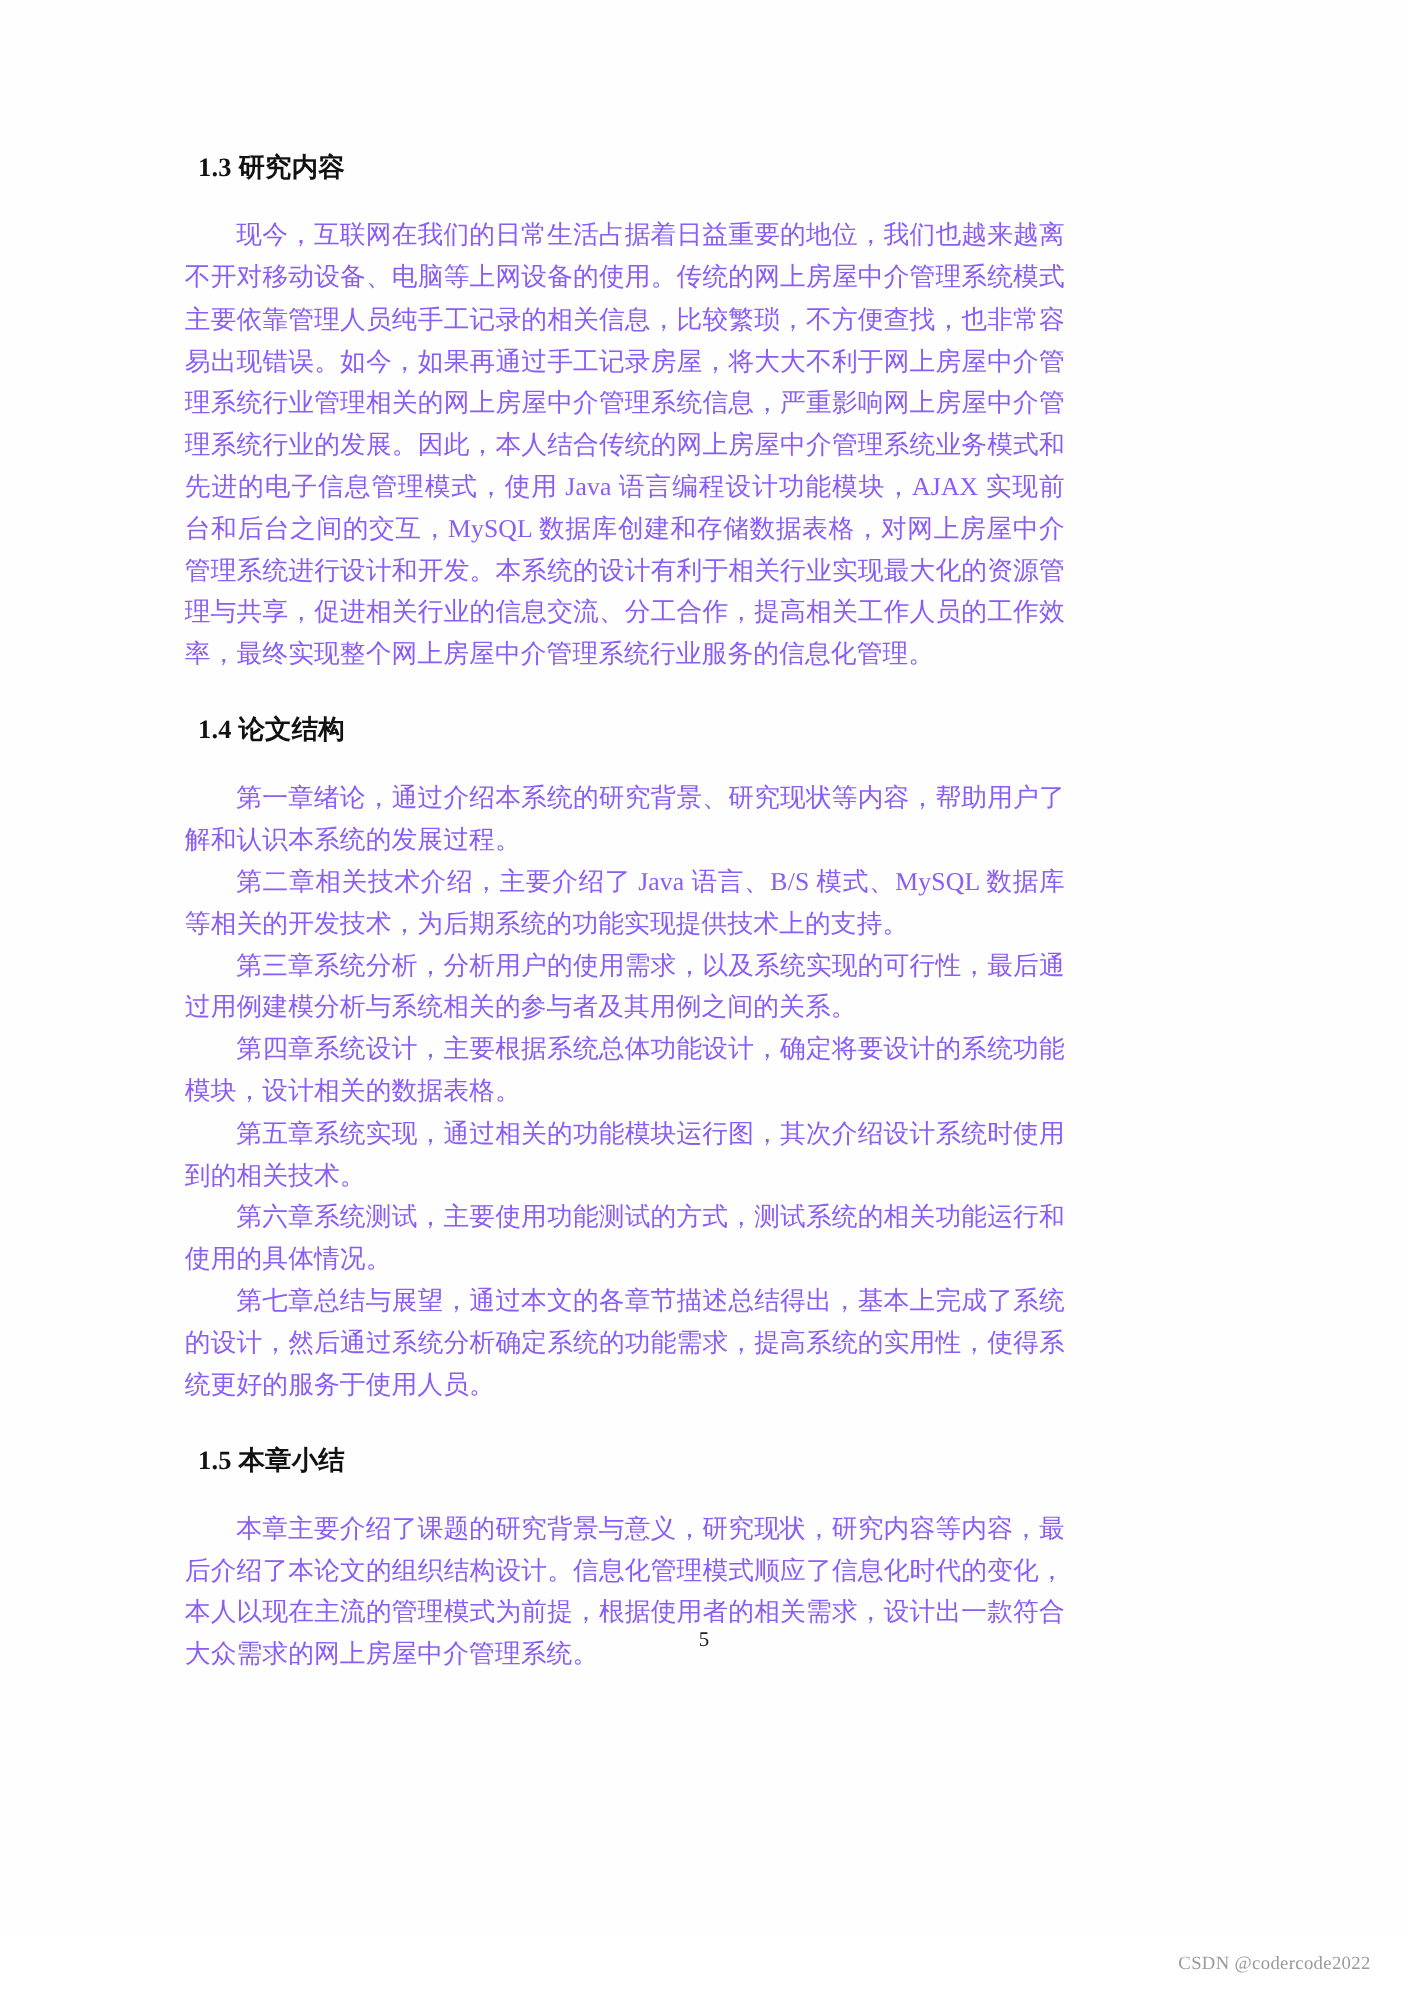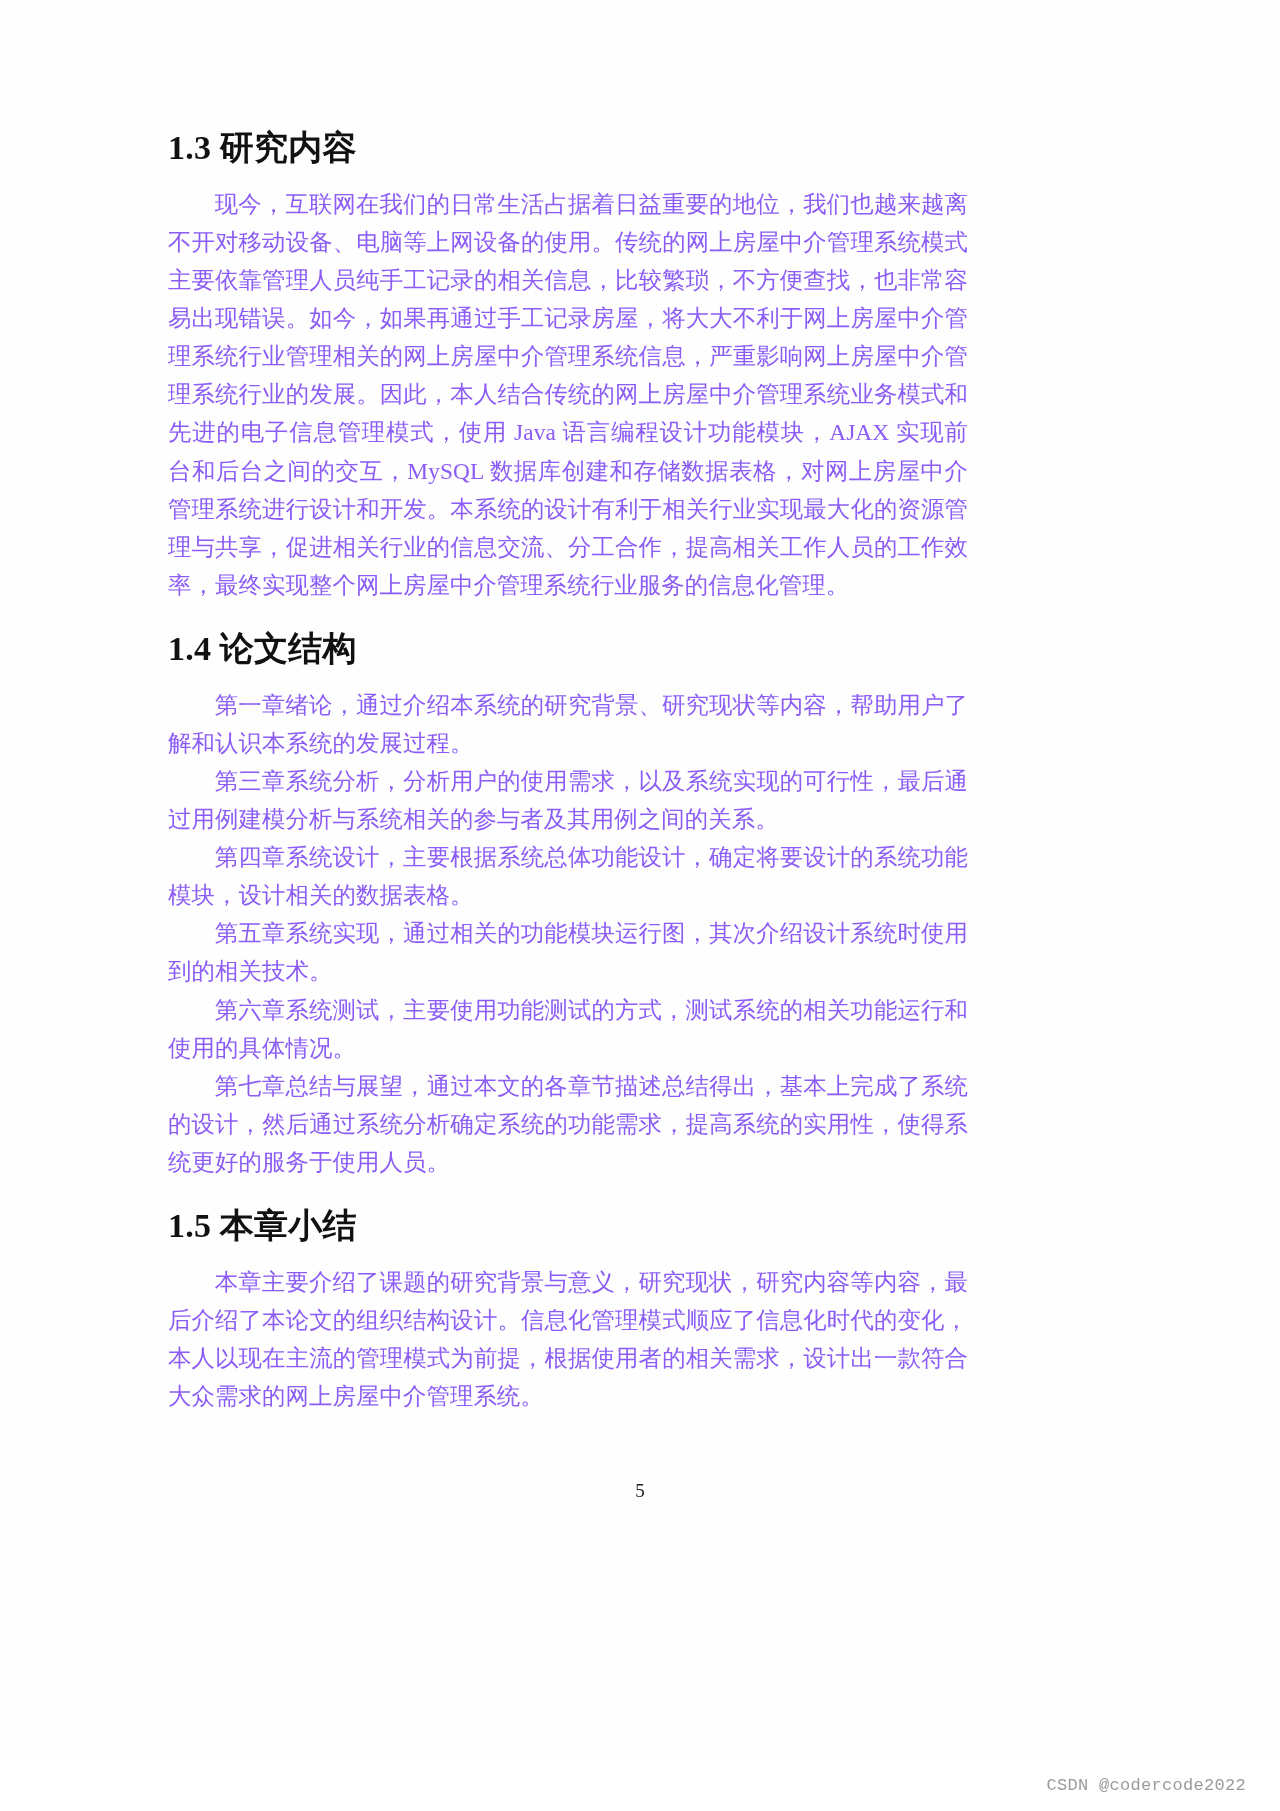--- a/index.html
+++ b/index.html
@@ -25,24 +25,24 @@
     box-sizing: border-box;
   }
   .content {
     position: absolute;
     left: 168px;
     top: 125px;
     width: 800px;
   }
   h2.section-heading {
     font-family: "Liberation Serif", "DejaVu Serif", serif;
-    font-size: 34px;
+    font-size: 24px;
     font-weight: bold;
     color: #111111;
-    margin: 0;
+    margin: 12px;
     padding: 0;
     line-height: 1.35;
     letter-spacing: 0.2px;
   }
   .gap-after-heading { height: 14px; }
   .gap-before-heading { height: 22px; }
   p.body-text {
     font-family: "Liberation Serif", "DejaVu Serif", serif;
     font-size: 23.4px;
     color: #8b5cf6;
@@ -63,21 +63,21 @@
     width: 1280px;
     text-align: center;
     font-family: "Liberation Serif", "DejaVu Serif", serif;
     font-size: 19px;
     color: #222222;
   }
   .watermark {
     position: absolute;
     right: 34px;
     bottom: 16px;
-    font-family: Liberation Mono, monospace;
+    font-family: Liberation Serif, serif;
     font-size: 17px;
     color: #9a9a9a;
     letter-spacing: 0.3px;
   }
 </style>
 </head>
 <body>
 
 <div class="page">
   <div class="paper">
@@ -85,20 +85,21 @@
 
       <h2 class="section-heading">1.3 研究内容</h2>
       <div class="gap-after-heading"></div>
       <p class="body-text">现今，互联网在我们的日常生活占据着日益重要的地位，我们也越来越离不开对移动设备、电脑等上网设备的使用。传统的网上房屋中介管理系统模式主要依靠管理人员纯手工记录的相关信息，比较繁琐，不方便查找，也非常容易出现错误。如今，如果再通过手工记录房屋，将大大不利于网上房屋中介管理系统行业管理相关的网上房屋中介管理系统信息，严重影响网上房屋中介管理系统行业的发展。因此，本人结合传统的网上房屋中介管理系统业务模式和先进的电子信息管理模式，使用 Java 语言编程设计功能模块，AJAX 实现前台和后台之间的交互，MySQL 数据库创建和存储数据表格，对网上房屋中介管理系统进行设计和开发。本系统的设计有利于相关行业实现最大化的资源管理与共享，促进相关行业的信息交流、分工合作，提高相关工作人员的工作效率，最终实现整个网上房屋中介管理系统行业服务的信息化管理。</p>
 
       <div class="gap-before-heading"></div>
 
       <h2 class="section-heading">1.4 论文结构</h2>
       <div class="gap-after-heading"></div>
       <p class="body-text">第一章绪论，通过介绍本系统的研究背景、研究现状等内容，帮助用户了解和认识本系统的发展过程。</p>
+      <p class="body-text">第二章相关技术介绍，主要介绍了 Java 语言、B/S 模式、MySQL 数据库等相关的开发技术，为后期系统的功能实现提供技术上的支持。</p>
       <p class="body-text">第三章系统分析，分析用户的使用需求，以及系统实现的可行性，最后通过用例建模分析与系统相关的参与者及其用例之间的关系。</p>
       <p class="body-text">第四章系统设计，主要根据系统总体功能设计，确定将要设计的系统功能模块，设计相关的数据表格。</p>
       <p class="body-text">第五章系统实现，通过相关的功能模块运行图，其次介绍设计系统时使用到的相关技术。</p>
       <p class="body-text">第六章系统测试，主要使用功能测试的方式，测试系统的相关功能运行和使用的具体情况。</p>
       <p class="body-text">第七章总结与展望，通过本文的各章节描述总结得出，基本上完成了系统的设计，然后通过系统分析确定系统的功能需求，提高系统的实用性，使得系统更好的服务于使用人员。</p>
 
       <div class="gap-before-heading"></div>
 
       <h2 class="section-heading">1.5 本章小结</h2>
       <div class="gap-after-heading"></div>

